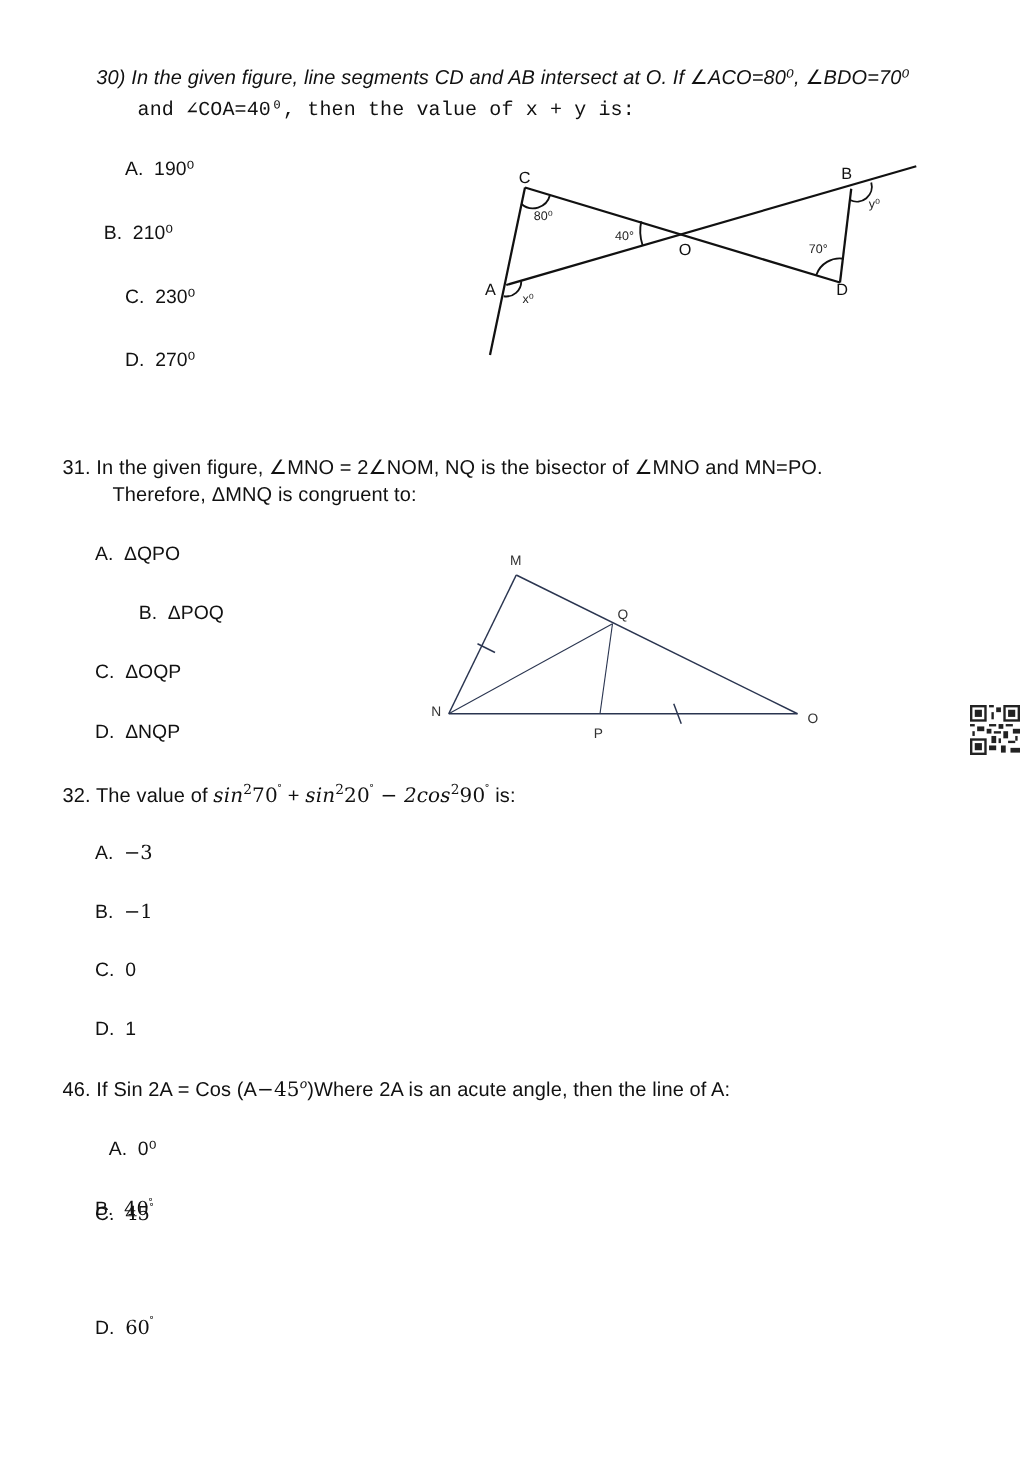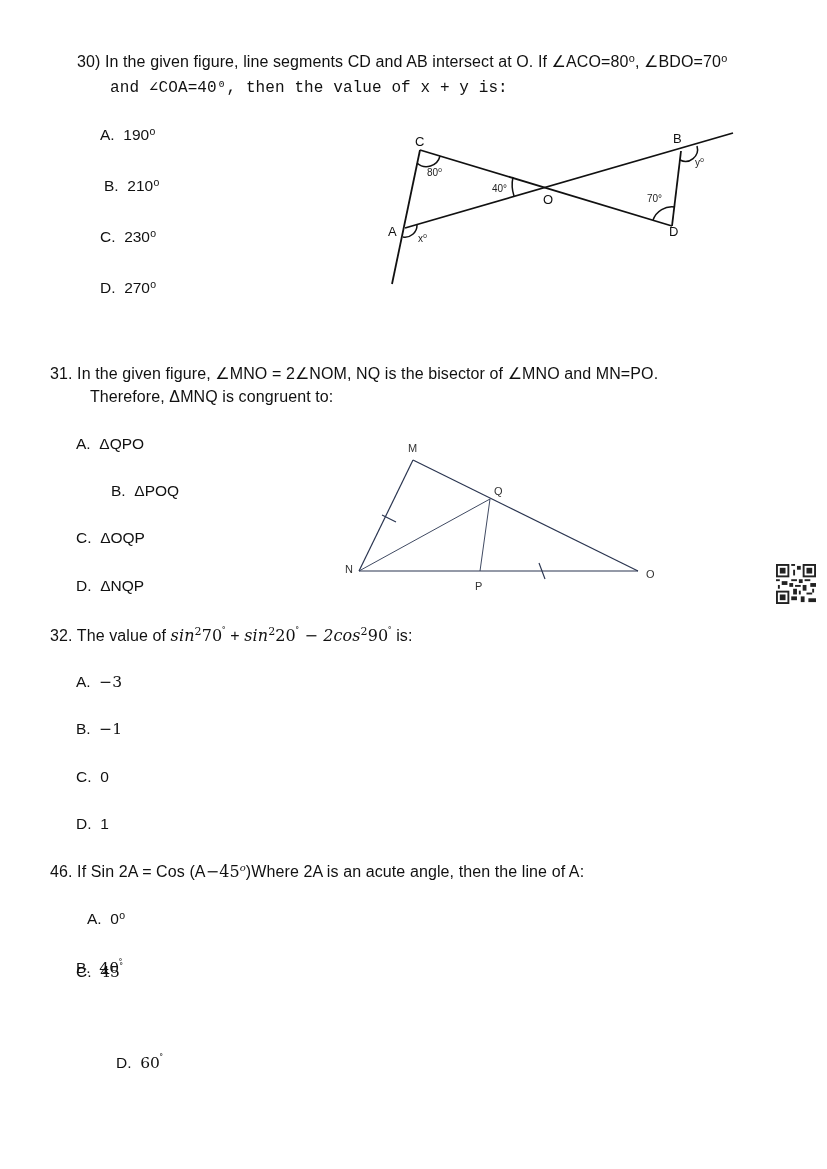--- a/index.html
+++ b/index.html
@@ -9,25 +9,25 @@
   .q { font-size:16px; letter-spacing:0.1px; }
   .opt { font-size:15.5px; }
   .math { font-family:"DejaVu Serif", "Liberation Serif", serif; font-style:italic; }
   .mathn { font-family:"DejaVu Serif", "Liberation Serif", serif; }
   svg text { font-family:"Liberation Sans", "DejaVu Sans", sans-serif; }
   .qr { position:absolute; left:776px; top:564px; width:40px; height:40px; }
 </style>
 </head>
 <body>
 
-<div class="abs q" style="left:77px; top:52px;">30) In the given figure, line segments CD and AB intersect at O. If ∠ACO=80⁰, ∠BDO=70⁰</div>
+<div class="abs q" style="left:77px; top:52px;font-style:italic;">30) In the given figure, line segments CD and AB intersect at O. If ∠ACO=80⁰, ∠BDO=70⁰</div>
 <div class="abs q" style="left:110px; top:77px;font-family:Liberation Mono, monospace;">and ∠COA=40⁰, then the value of x + y is:</div>
 
 <div class="abs opt" style="left:100px; top:126px;"><span>A.</span>&nbsp;&nbsp;<span>190⁰</span></div>
-<div class="abs opt" style="left:104px; top:177px;"><span>B.</span>&nbsp;&nbsp;<span>210⁰</span></div>
+<div class="abs opt" style="left:83px; top:177px;"><span>B.</span>&nbsp;&nbsp;<span>210⁰</span></div>
 <div class="abs opt" style="left:100px; top:228px;"><span>C.</span>&nbsp;&nbsp;<span>230⁰</span></div>
 <div class="abs opt" style="left:100px; top:279px;"><span>D.</span>&nbsp;&nbsp;<span>270⁰</span></div>
 
 <svg class="abs" style="left:0; top:0;" width="827" height="320">
   <g stroke="#111" stroke-width="1.8" fill="none">
 
     <line x1="420" y1="150" x2="392" y2="284"></line>
 
     <line x1="420" y1="150" x2="672" y2="226"></line>
 
@@ -129,13 +129,13 @@
 <div class="abs opt" style="left:76px; top:768px;"><span>C.</span>&nbsp;&nbsp;<span>0</span></div>
 <div class="abs opt" style="left:76px; top:815px;"><span>D.</span>&nbsp;&nbsp;<span>1</span></div>
 
 <div class="abs q" style="left:50px; top:862px;">
   <span>46. If Sin 2A = Cos (A</span><span class="mathn">−45</span><sup class="math" style="font-size:10px;">o</sup><span>)Where 2A is an acute angle, then the line of A:</span>
 </div>
 
 <div class="abs opt" style="left:87px; top:910px;"><span>A.</span>&nbsp;&nbsp;<span>0⁰</span></div>
 <div class="abs opt" style="left:76px; top:958px;"><span>B.</span>&nbsp;&nbsp;<span class="mathn">40</span><sup style="font-size:10px;">˚</sup></div>
 <div class="abs opt" style="left:76px; top:962px;"><span>C.</span>&nbsp;&nbsp;<span class="mathn">45</span><sup style="font-size:10px;">˚</sup></div>
-<div class="abs opt" style="left:76px; top:1053px;margin-left:40px;"><span>D.</span>&nbsp;&nbsp;<span class="mathn">60</span><sup style="font-size:10px;">˚</sup></div>
+<div class="abs opt" style="left:76px; top:1053px;"><span>D.</span>&nbsp;&nbsp;<span class="mathn">60</span><sup style="font-size:10px;">˚</sup></div>
 
 </body></html>

